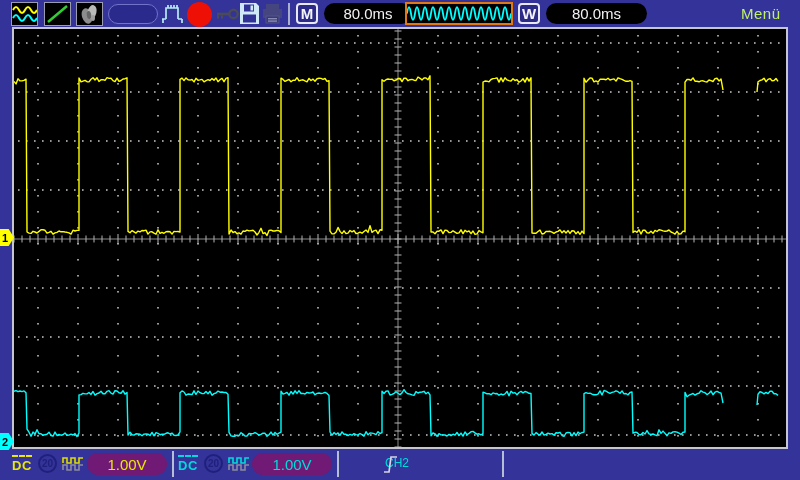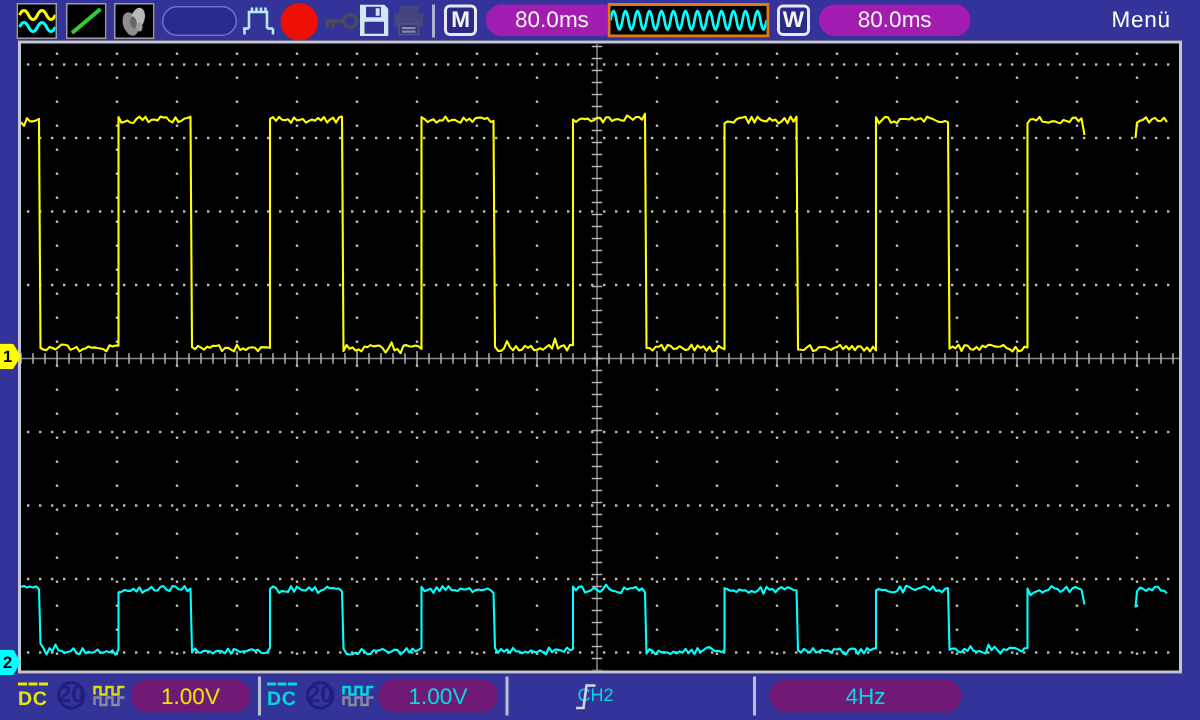--- a/index.html
+++ b/index.html
@@ -14,26 +14,26 @@
   #topbar{left:0;top:0;width:800px;height:28px;}
   .tool-icon{top:2px;width:27px;height:24px;background:#000;border:1px solid #9a9ab0;box-sizing:border-box;}
   .blank-pill{left:108px;top:4px;width:50px;height:20px;border-radius:10px;background:#2a2a8c;border:1px solid #7272c8;box-sizing:border-box;}
   .vsep{width:2px;height:22px;top:3px;background:#aab0cc;}
   .letter-box{
     top:3px;width:22px;height:21px;border:2px solid #e8e8f2;border-radius:4px;
     background:#2b2b87;color:#f4f4fa;font-weight:bold;font-size:15px;
     display:flex;align-items:center;justify-content:center;box-sizing:border-box;
   }
   .pill{
-    top:3px;height:21px;border-radius:11px;background:#a21caf;
+    top:3px;height:21px;border-radius:11px;background:#000000;
     display:flex;align-items:center;justify-content:center;
     font-size:15px;color:#f2f2f2;
   }
   #zoom-window{left:405px;top:2px;width:108px;height:23px;background:#000;border:2px solid #e07818;box-sizing:border-box;}
-  #menu-label{left:741px;top:5px;font-size:15px;color:#ffffff;letter-spacing:0.5px;}
+  #menu-label{left:741px;top:5px;font-size:15px;color:#bef264;letter-spacing:0.5px;}
   #record-dot{left:187px;top:2px;width:25px;height:25px;border-radius:50%;background:#ee1005;}
   
   #screen{
     left:12px;top:27px;width:776px;height:422px;background:#000;
     border:2px solid #c6c6d2;box-sizing:border-box;
   }
   #scope-svg{position:absolute;left:0;top:0;}
   
   .ch-marker{
     left:0;width:14px;height:17px;color:#000;font-weight:bold;font-size:11px;
@@ -44,21 +44,21 @@
   #marker-ch2{top:433px;background:#00ffff;}
   
   #botbar{left:0;top:448px;width:800px;height:32px;border-radius:16px;}
   .coupling{
     top:7px;font-size:13px;font-weight:bold;letter-spacing:0.5px;
     border-top:2px dashed currentColor;padding-top:1px;
   }
   .c-yel{color:#e8e800;} .c-cyn{color:#00dcdc;}
   .bw-circle{
     top:6px;width:19px;height:19px;border:2px solid #20207c;border-radius:50%;
-    color:#20207c;font-size:16px;font-weight:bold;
+    color:#20207c;font-size:10px;font-weight:bold;
     display:flex;align-items:center;justify-content:center;box-sizing:border-box;
   }
   .bpill{
     top:5px;height:22px;border-radius:11px;background:#701a75;
     display:flex;align-items:center;justify-content:center;font-size:15px;
   }
   .bsep{width:2px;height:26px;top:3px;background:#b6bed6;}
   #trig-src{left:345px;top:8px;font-size:12px;color:#00dcdc;margin-left:40px;}
   #datetime{left:664px;top:8px;font-size:15px;color:#dcdcf2;letter-spacing:0.5px;}
 </style>
@@ -1421,15 +1421,14 @@
 
   <div id="trig-src" class="abs">CH2</div>
   <div class="abs" style="left:383px;top:6px">
     <svg width="15" height="21">
       <path d="M1 18 H6 L8 3 H14" fill="none" stroke="#d6d6e8" stroke-width="1.7"></path>
     </svg>
   </div>
 
   <div class="abs bsep" style="left:502px"></div>
 
-  <div class="abs bpill c-cyn" style="left:513px;width:128px">4Hz</div>
 
 </div>
 
 </body></html>

